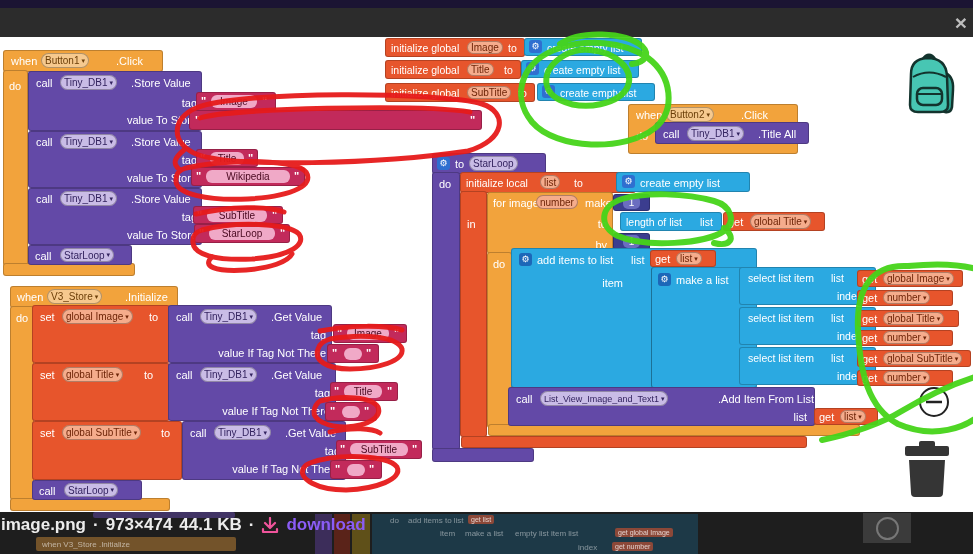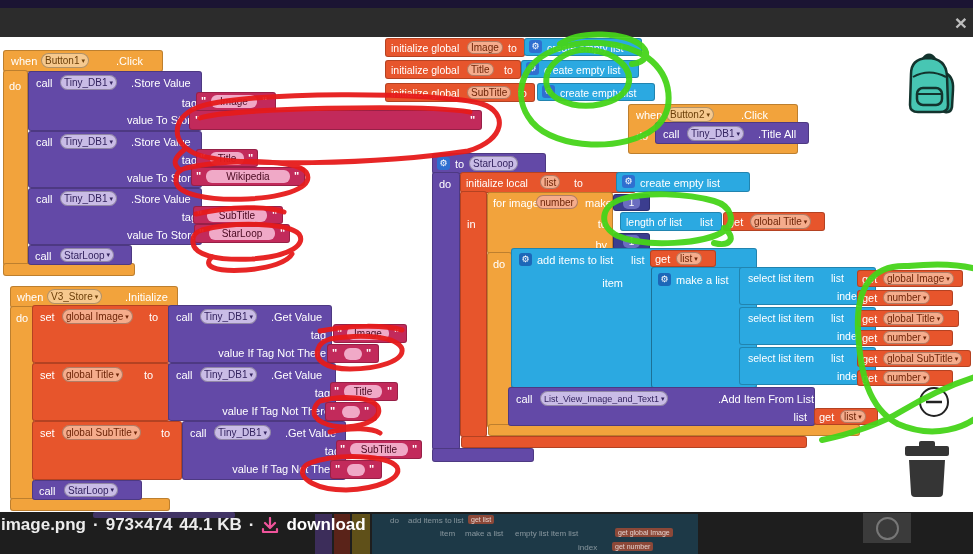--- a/index.html
+++ b/index.html
@@ -34,21 +34,21 @@
   #topstrip{left:0;top:0;width:973px;height:8px;background:#1B1433;}
   #header{left:0;top:8px;width:973px;height:29px;background:#2C2C2C;}
   #closex{position:absolute;right:6px;top:3px;color:#BDBDBD;font-size:21px;font-weight:bold;cursor:pointer;}
   #canvas{left:0;top:37px;width:973px;height:475px;background:#fff;}
   #bottombar{left:0;top:512px;width:973px;height:42px;background:#1E1E1E;overflow:hidden;}
   .dimtxt{position:absolute;color:rgba(255,255,255,.45);font-size:8px;white-space:nowrap;}
   .dimchip{position:absolute;background:rgba(231,85,44,.55);color:rgba(255,255,255,.75);
            font-size:7px;border-radius:2px;padding:1px 3px;white-space:nowrap;}
   #caption{position:absolute;left:1px;top:3px;display:flex;align-items:center;gap:7px;
            color:#ECECEC;font-size:17px;font-weight:bold;z-index:5;}
-  #caption .dl{color:#ffffff;font-weight:bold;cursor:pointer;}
+  #caption .dl{color:#8b5cf6;font-weight:bold;cursor:pointer;}
   svg.overlay{position:absolute;left:0;top:0;pointer-events:none;}
 </style>
 </head>
 <body>
 
 <div id="root">
 
   <div id="topstrip" class="abs"></div>
   <div id="header" class="abs">
     <span id="closex">×</span>
@@ -504,20 +504,23 @@
     <span class="dimtxt" style="left:390px;top:4px;">do</span>
     <span class="dimtxt" style="left:408px;top:4px;">add items to list</span>
 
     <span class="dimchip" style="left:468px;top:3px;">get  list</span>
     <span class="dimtxt" style="left:440px;top:17px;">item</span>
     <span class="dimtxt" style="left:465px;top:17px;">make a list</span>
     <span class="dimtxt" style="left:515px;top:17px;">empty list item   list</span>
     <span class="dimchip" style="left:615px;top:16px;">get  global Image</span>
     <span class="dimtxt" style="left:578px;top:31px;">index</span>
     <span class="dimchip" style="left:612px;top:30px;">get  number</span>
+    <div class="abs" style="left:36px;top:25px;width:200px;height:14px;background:rgba(242,163,60,.4);border-radius:2px;">
+      <span class="dimtxt" style="left:6px;top:3px;color:rgba(255,255,255,.55);">when  V3_Store   .Initialize</span>
+    </div>
     <div class="abs" style="left:863px;top:1px;width:48px;height:30px;background:#3B3B3B;">
       <div class="abs" style="left:13px;top:4px;width:19px;height:19px;border:2px solid #777;border-radius:50%;"></div>
     </div>
     <div id="caption">
       <span>image.png</span>
       <span>·</span>
       <span>973×474</span>
       <span>44.1 KB</span>
       <span>·</span>
       <svg width="18" height="17" viewBox="0 0 18 17">

